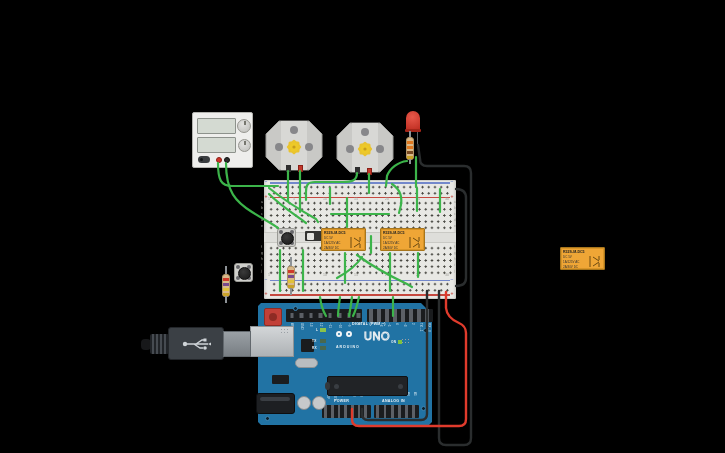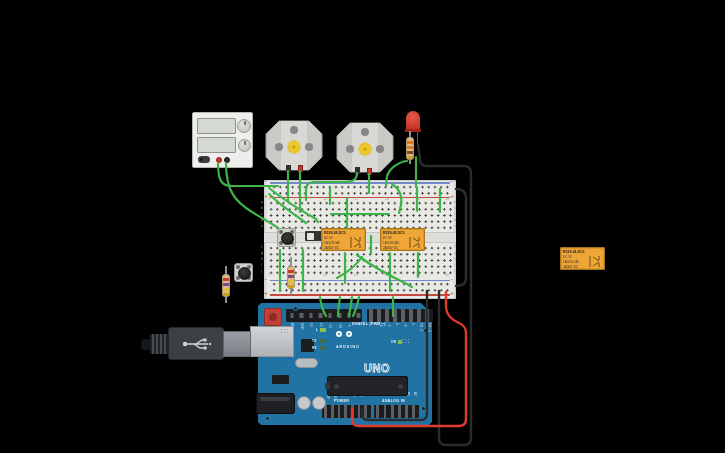--- a/index.html
+++ b/index.html
@@ -50,21 +50,21 @@
   .ard{left:258px;top:303px;width:174px;height:122px;background:#2173a4;
        clip-path:polygon(0 3px,3px 0,163px 0,174px 11px,174px 119px,171px 122px,3px 122px,0 119px);}
   .hdr{background:#1a1c1e;border-radius:1px;}
   .pins{background-image:repeating-linear-gradient(90deg,transparent 0 2.2px,#5c6066 2.2px 4.8px,transparent 4.8px 6.3px);
         background-position:1.5px 4px;background-size:100% 5px;background-repeat:repeat-x;}
   .wlab{color:#e9f1f6;font-size:3.6px;font-weight:bold;line-height:1;letter-spacing:0.3px;}
   .vpin{position:absolute;writing-mode:vertical-rl;font-size:3px;color:#cfe3ef;line-height:1;width:4px;height:15px;letter-spacing:0;}
   .hole{width:5px;height:5px;border-radius:50%;background:#0c2230;border:1px solid #3f86b3;}
   .icsp{background-image:radial-gradient(#9aa0a6 0.7px,transparent 0.95px);background-size:3px 3px;}
   .ring{border:2.4px solid #f2f5f7;border-radius:50%;width:6px;height:6px;}
-  .uno-txt{font-size:11px;font-weight:bold;color:transparent;-webkit-text-stroke:0.9px #e8eef2;letter-spacing:0.5px;margin-top:32px;}
+  .uno-txt{font-size:11px;font-weight:normal;color:transparent;-webkit-text-stroke:0.9px #e8eef2;letter-spacing:0.5px;}
   .ledind{width:6px;height:3.5px;}
   
   .usb-plug{left:168px;top:327px;width:56px;height:33px;background:#3b4045;border:1px solid #23262a;border-radius:3px;}
   .usb-shield{left:223px;top:331px;width:28px;height:26px;background:linear-gradient(#9aa0a5,#787e83);border:1px solid #62686d;}
   .usb-port{left:250px;top:326px;width:44px;height:31px;background:linear-gradient(#d3d6d8,#aeb2b5);border:1px solid #8f9396;}
   .usb-ribs{left:150px;top:334px;width:19px;height:20px;border-radius:2px;
             background:repeating-linear-gradient(90deg,#202327 0 2px,#464b51 2px 4px);}
   .usb-end{left:141px;top:339px;width:10px;height:11px;background:#17181a;border-radius:4px;}
   svg.wires{position:absolute;left:0;top:0;z-index:40;}
   .z1{z-index:1}.z2{z-index:2}.z3{z-index:3}

